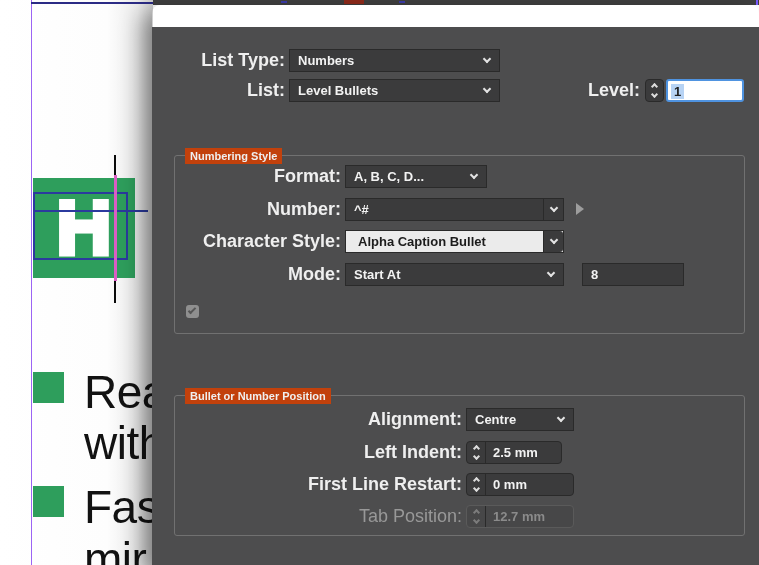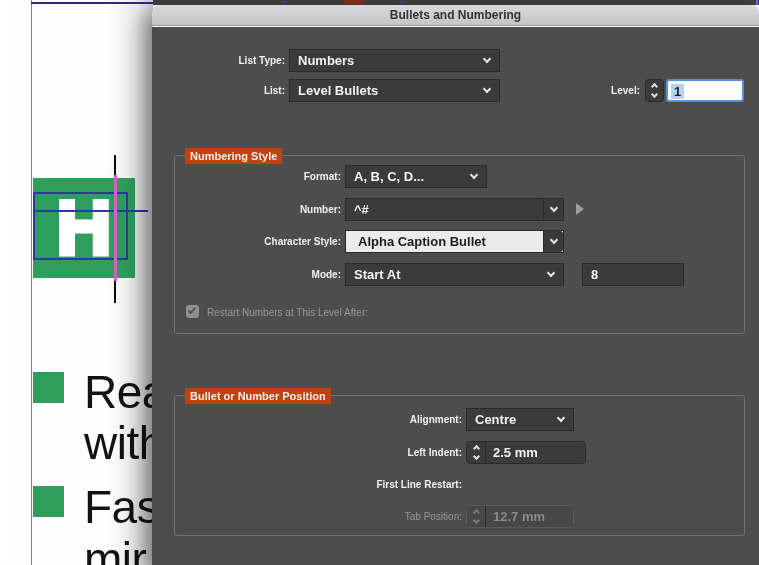--- a/index.html
+++ b/index.html
@@ -39,21 +39,21 @@
   
   .dialog { left:152px; top:5px; width:607px; height:560px;
             box-shadow:-10px 8px 22px rgba(0,0,0,0.38); border-radius:8px 8px 0 0; }
   .titlebar { position:absolute; left:0; top:0; right:0; height:21px;
               background:linear-gradient(#d9d9db,#c5c5c8);
               border-bottom:1px solid #96969a; border-radius:8px 8px 0 0;
               display:flex; align-items:center; justify-content:center; }
   .title { font-size:12px; font-weight:700; color:#333336; }
   .dbody { position:absolute; left:0; top:22px; right:0; bottom:0; background:#4d4d4e; }
 
-  .lbl { color:#efefef; font-size:10px; font-weight:600; line-height:23px; text-align:right; white-space:nowrap; }
+  .lbl { color:#efefef; font-size:18px; font-weight:600; line-height:23px; text-align:right; white-space:nowrap; }
   .lbl-dis { color:#989898; }
 
   .dd { background:#3b3b3c; border:1px solid #2a2a2a; border-radius:0; height:23px;
         color:#f2f2f2; font-size:13px; font-weight:600; line-height:21px; padding-left:8px; }
   .cv { position:absolute; right:9px; top:6px; width:6px; height:6px;
         border-right:2px solid #e3e3e3; border-bottom:2px solid #e3e3e3; transform:rotate(45deg); }
 
   
   .combo-sect { position:absolute; right:0; top:0; bottom:0; width:20px; border-left:1px solid #2a2a2a; }
   .combo-sect .cv { right:6px; }
@@ -124,23 +124,20 @@
   <div class="abs doc-line l3">Fas</div>
   <div class="abs doc-line l4">mir</div>
 
   <div class="abs top-strip"></div>
   <div class="abs red-frag"></div>
   <div class="abs blue-tick1"></div>
   <div class="abs blue-tick2"></div>
   <div class="abs purple-tick"></div>
 
   <div class="abs dialog">
-    <div class="titlebar">
-      <span class="title">Bullets and Numbering</span>
-    </div>
     <div class="dbody"></div>
 
     <div class="abs lbl" style="left:0;width:133px;top:44px;">List Type:</div>
     <div class="abs dd" style="left:137px;top:44px;width:211px;">
       <span>Numbers</span>
       <span class="cv"></span>
     </div>
 
     <div class="abs lbl" style="left:0;width:133px;top:74px;">List:</div>
     <div class="abs dd" style="left:137px;top:74px;width:211px;">
@@ -188,42 +185,48 @@
       <span>Start At</span>
       <span class="cv"></span>
     </div>
     <div class="abs dd" style="left:430px;top:258px;width:102px;">
       <span>8</span>
     </div>
 
     <div class="abs checkbox" style="left:34px;top:300px;">
       <span class="mark"></span>
     </div>
-    <div class="abs lbl lbl-dis" style="left:55px;top:296px;text-align:left;width:270px;font-weight:400;">Restart Numbers at This Level After:</div>
 
     <div class="abs group" style="left:22px;top:390px;width:571px;height:141px;">
       <span class="legend">Bullet or Number Position</span>
     </div>
 
     <div class="abs lbl" style="left:140px;width:170px;top:403px;">Alignment:</div>
     <div class="abs dd" style="left:314px;top:403px;width:108px;">
       <span>Centre</span>
       <span class="cv"></span>
     </div>
 
     <div class="abs lbl" style="left:140px;width:170px;top:436px;">Left Indent:</div>
-    <div class="abs stepval" style="left:314px;top:436px;width:120px;">
+    <div class="abs stepval" style="left:314px;top:436px;width:96px;">
       <span class="scol">
         <span class="su"></span>
         <span class="sd"></span>
       </span>
       <span class="sval">2.5 mm</span>
     </div>
 
     <div class="abs lbl" style="left:140px;width:170px;top:468px;">First Line Restart:</div>
+    <div class="abs stepval" style="left:314px;top:468px;width:108px;">
+      <span class="scol">
+        <span class="su"></span>
+        <span class="sd"></span>
+      </span>
+      <span class="sval">0 mm</span>
+    </div>
 
     <div class="abs lbl lbl-dis" style="left:140px;width:170px;top:500px;font-weight:400;">Tab Position:</div>
     <div class="abs stepval disabled" style="left:314px;top:500px;width:108px;">
       <span class="scol">
         <span class="su"></span>
         <span class="sd"></span>
       </span>
       <span class="sval">12.7 mm</span>
     </div>
 

